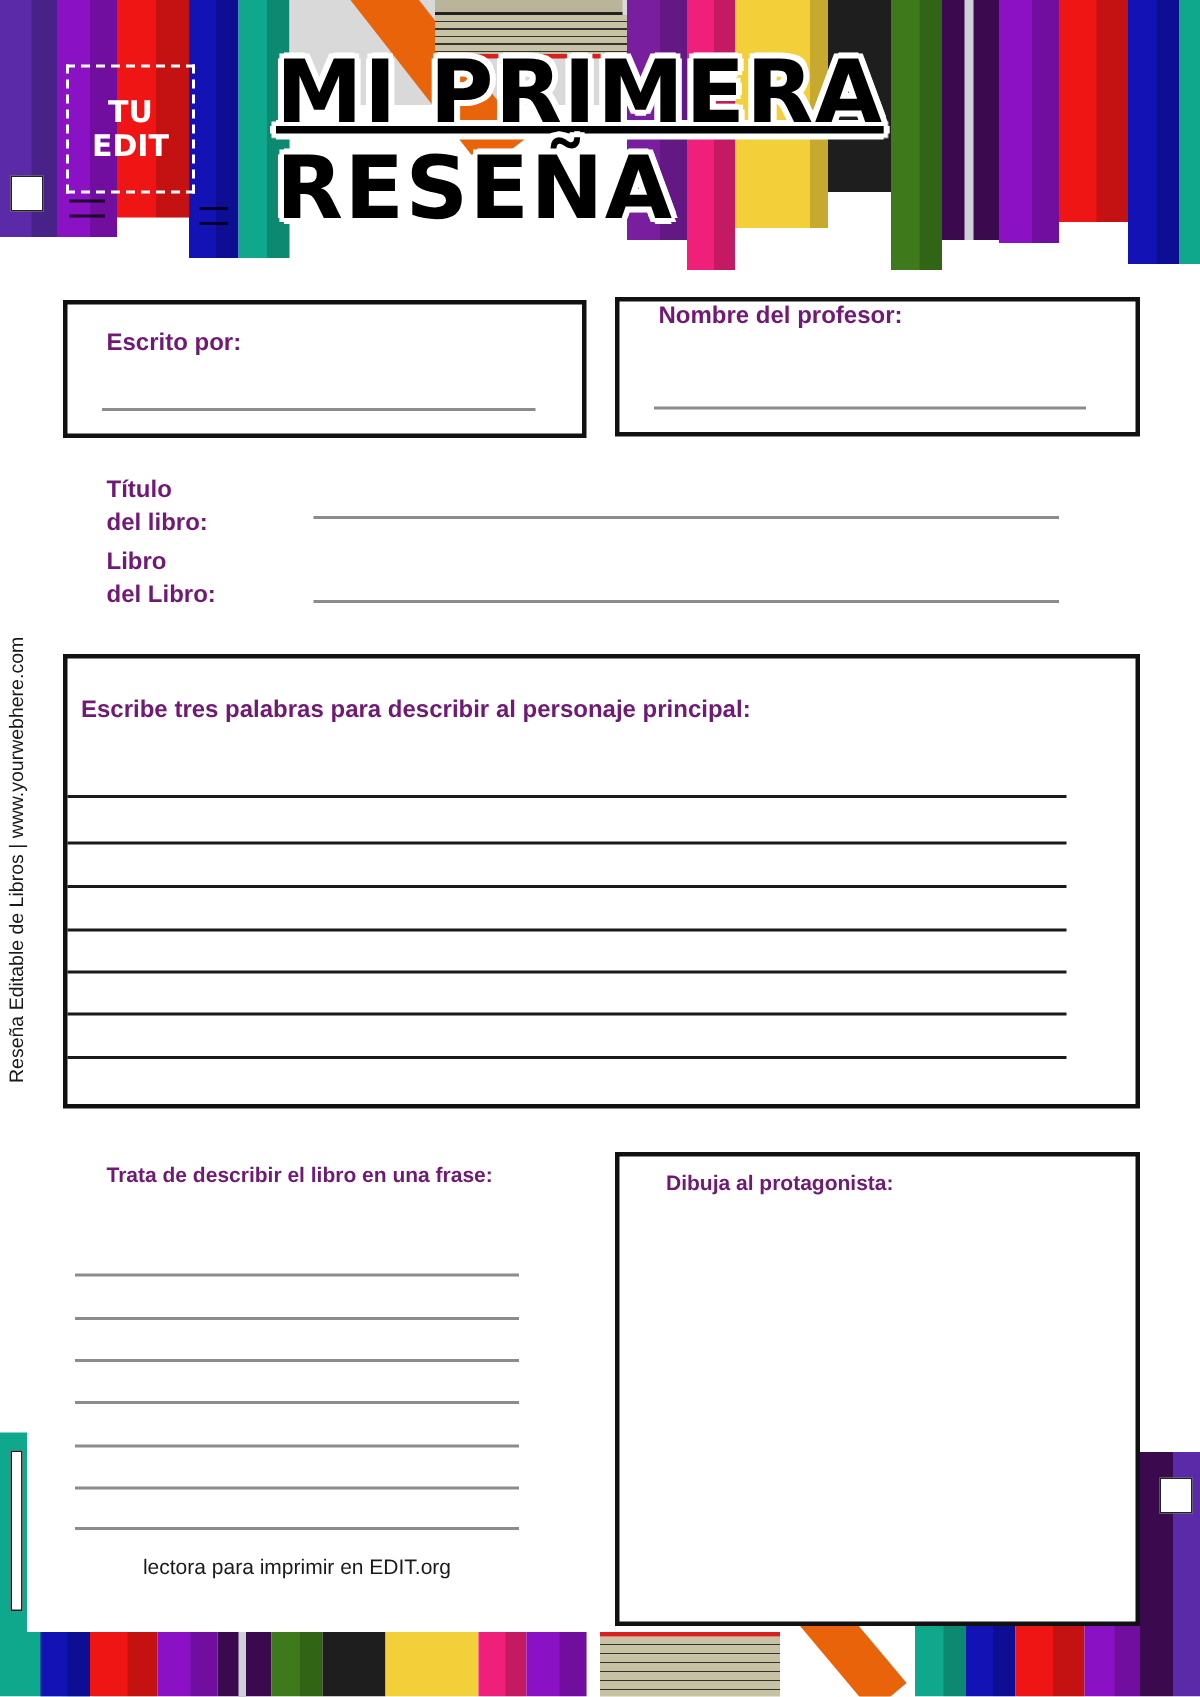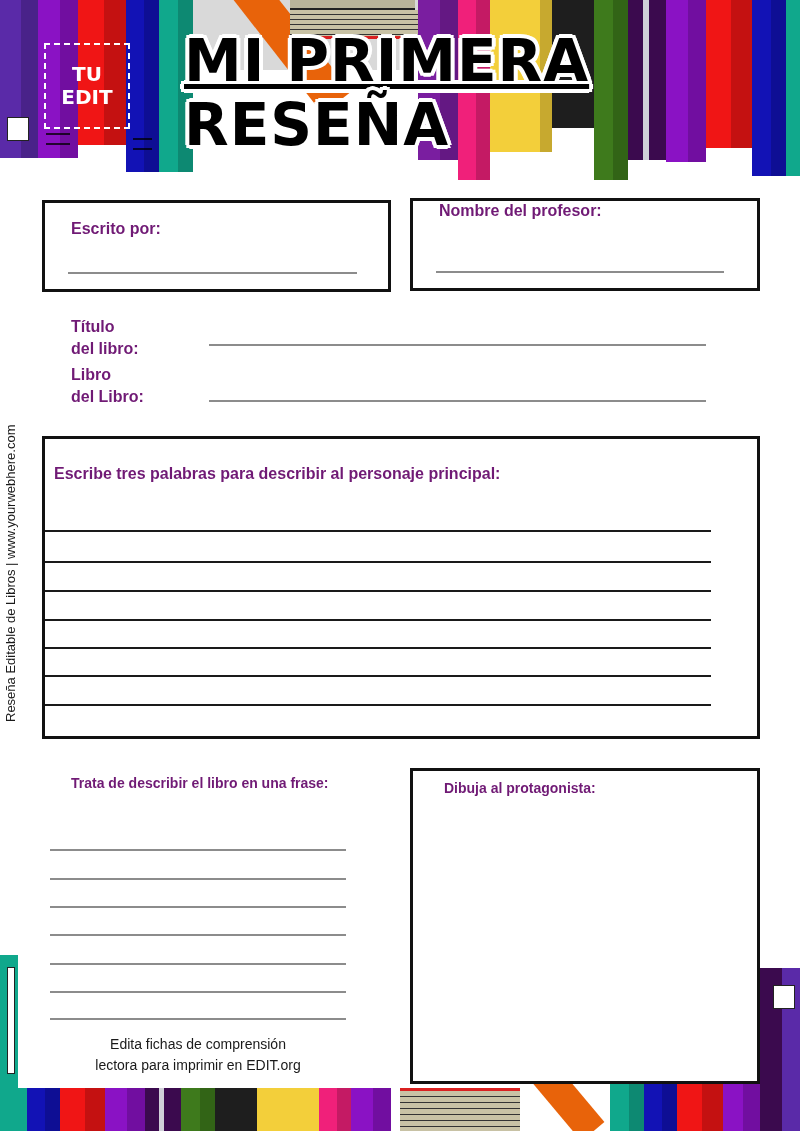--- a/index.html
+++ b/index.html
@@ -116,21 +116,20 @@
   <div class="rule-gray" style="left:50px;top:849px;width:296px;"></div>
   <div class="rule-gray" style="left:50px;top:878px;width:296px;"></div>
   <div class="rule-gray" style="left:50px;top:906px;width:296px;"></div>
   <div class="rule-gray" style="left:50px;top:934px;width:296px;"></div>
   <div class="rule-gray" style="left:50px;top:963px;width:296px;"></div>
   <div class="rule-gray" style="left:50px;top:991px;width:296px;"></div>
   <div class="rule-gray" style="left:50px;top:1018px;width:296px;"></div>
 </div>
 
 <div class="footer-text">
-  <div>Edita fichas de comprensión</div>
   <div>lectora para imprimir en EDIT.org</div>
 </div>
 
 <div>
   <div class="spine" style="left:0;top:955px;width:18px;height:176px;background:#10a88c;">
       <div style="position:absolute;left:7px;top:12px;width:6px;height:105px;background:#fff;border:1px solid #222;"></div>
     </div>
   <div class="spine" style="left:18px;top:1088px;width:42px;height:43px;background:#10a88c;">
       <div class="shade"></div>
     </div>

